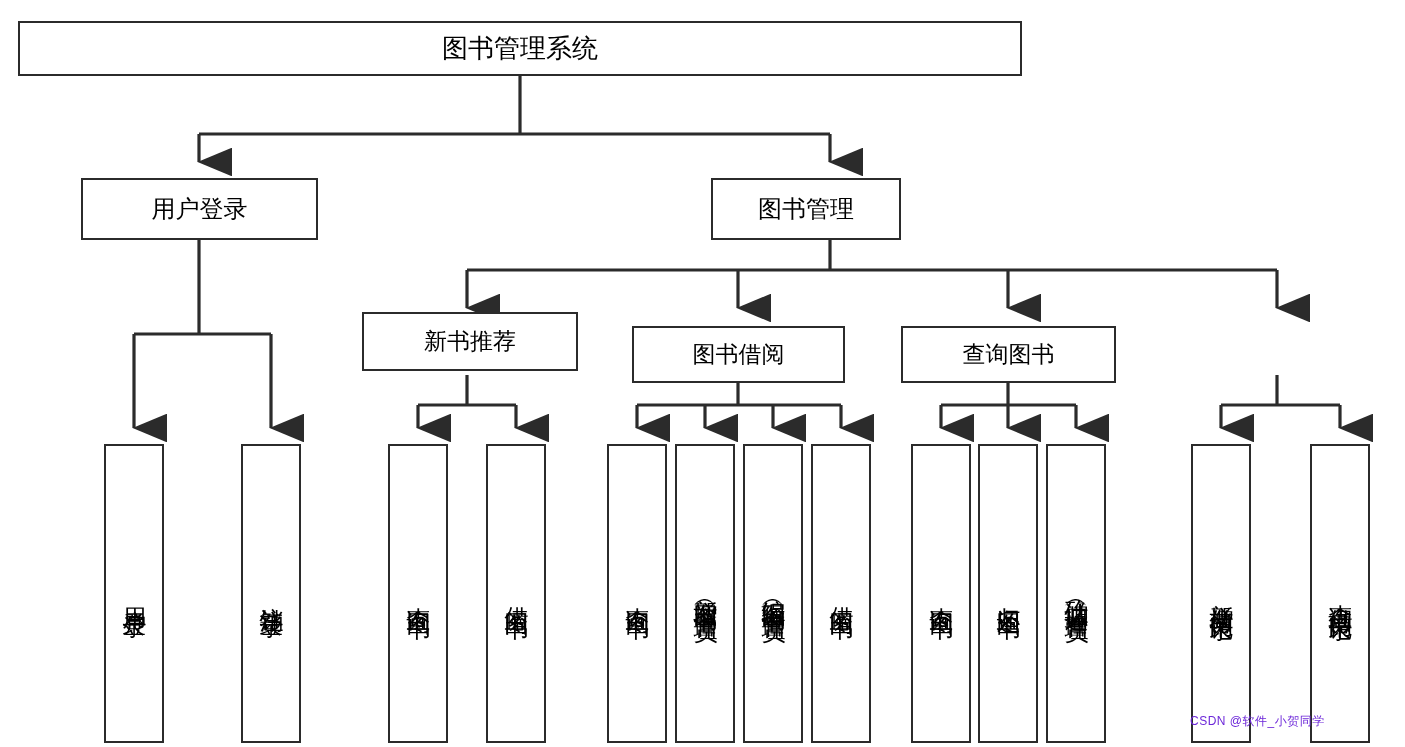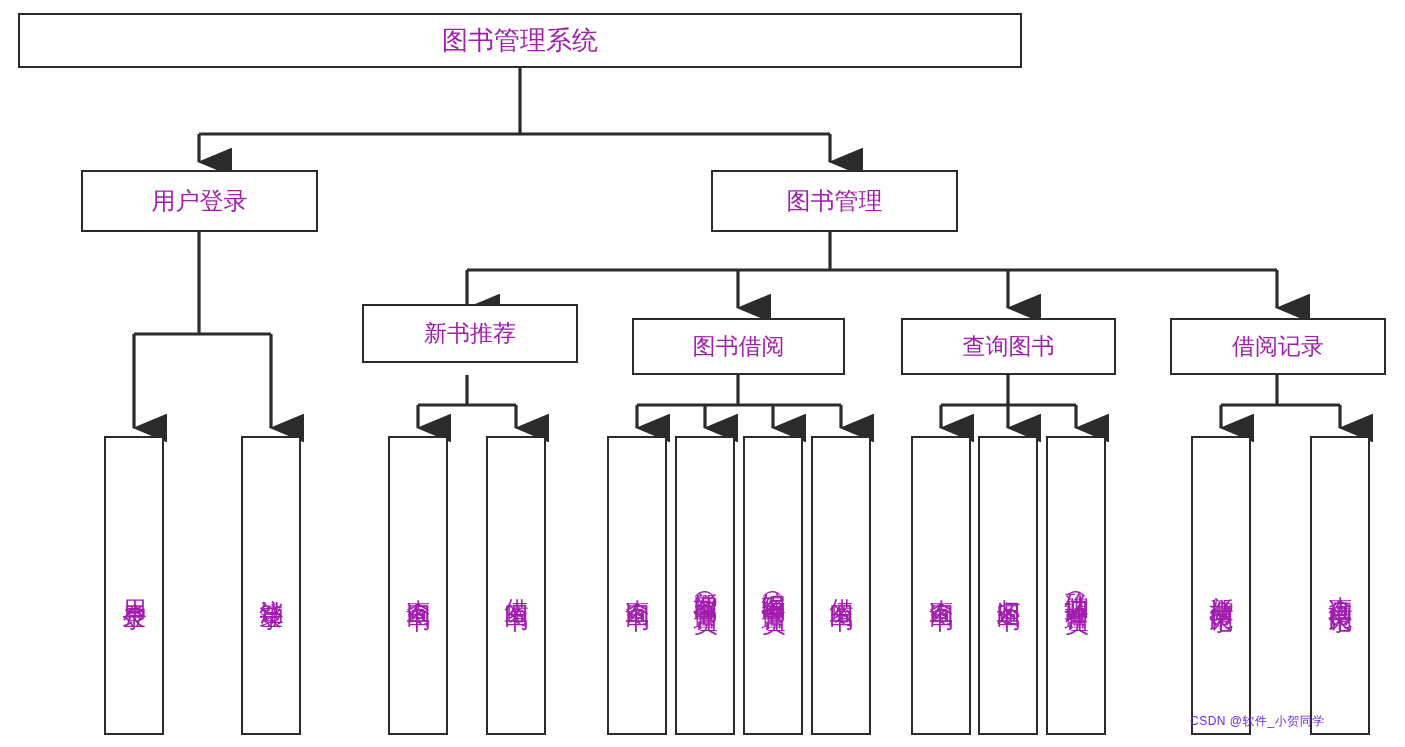--- a/index.html
+++ b/index.html
@@ -23,26 +23,27 @@
     top: 0;
     width: 1405px;
     height: 747px;
     pointer-events: none;
   }
   .node {
     position: absolute;
     box-sizing: border-box;
     border: 2.5px solid #2b2b2b;
     background: #ffffff;
-    color: #a21caf;
+    color: #000000;
     display: flex;
     align-items: center;
     justify-content: center;
     text-align: center;
     line-height: 1.12;
+    margin-top: 8px;
   }
   .node.root {
     font-size: 26px;
   }
   .node.lvl2 {
     font-size: 24px;
   }
   .node.lvl3 {
     font-size: 23px;
   }
@@ -122,35 +123,32 @@
     </g>
   </svg>
 
   <div class="node root" style="left:18px; top:13px; width:1004px; height:55px;">
     <span>图书管理系统</span>
   </div>
 
   <div class="node lvl2" style="left:81px; top:170px; width:237px; height:62px;">
     <span>用户登录</span>
   </div>
-  <div class="node lvl2" style="left:711px; top:170px; width:247px; height:62px;">
+  <div class="node lvl2" style="left:711px; top:170px; width:190px; height:62px;">
     <span>图书管理</span>
   </div>
 
   <div class="node lvl3" style="left:362px; top:304px; width:216px; height:59px;font-family:Liberation Serif, serif;">
     <span>新书推荐</span>
   </div>
   <div class="node lvl3" style="left:632px; top:318px; width:213px; height:57px;text-align:center;">
     <span>图书借阅</span>
   </div>
   <div class="node lvl3" style="left:901px; top:318px; width:215px; height:57px;">
     <span>查询图书</span>
-  </div>
-  <div class="node lvl3" style="left:1170px; top:318px; width:216px; height:57px;">
-    <span>借阅记录</span>
   </div>
 
   <div class="node leaf" style="left:104px; top:436px; width:60px; height:299px;">
     <span>用户登录</span>
   </div>
   <div class="node leaf" style="left:241px; top:436px; width:60px; height:299px;">
     <span>注销登录</span>
   </div>
 
   <div class="node leaf" style="left:388px; top:436px; width:60px; height:299px;">

